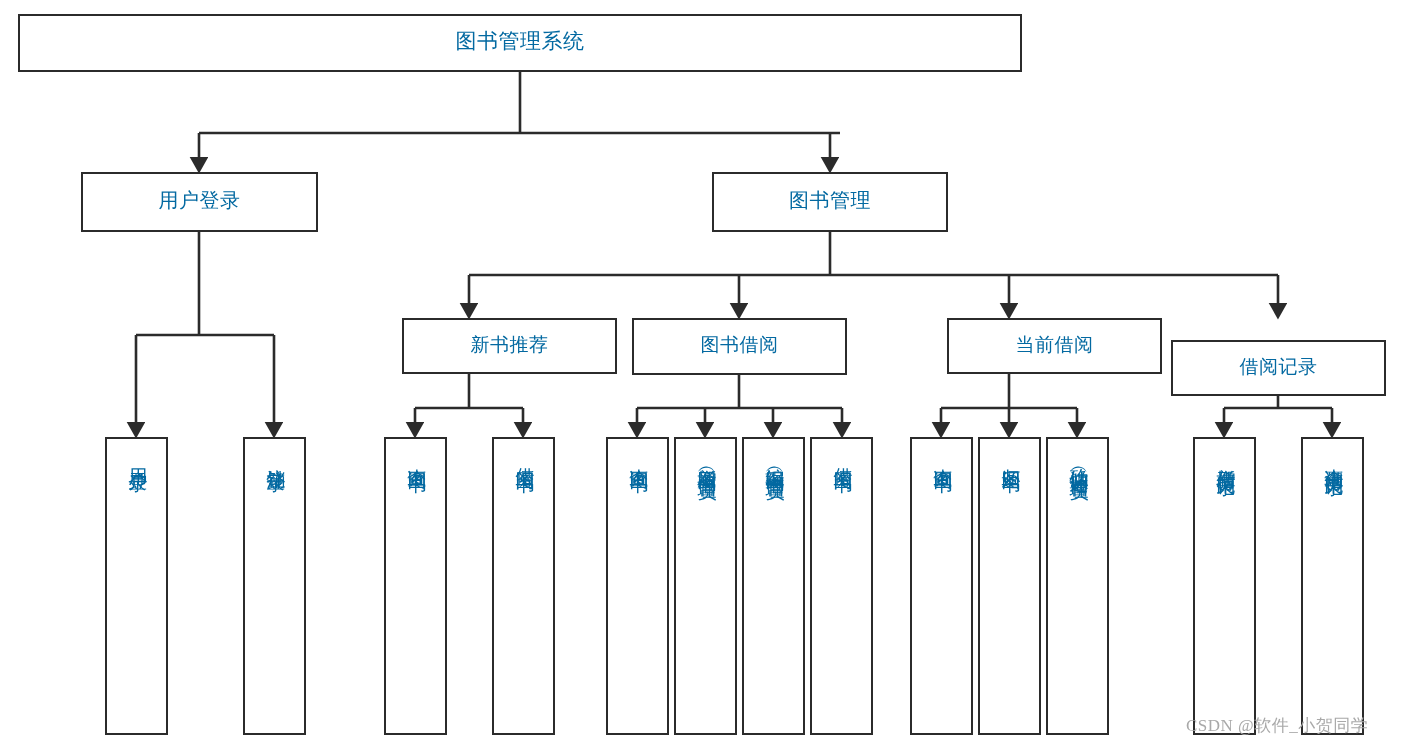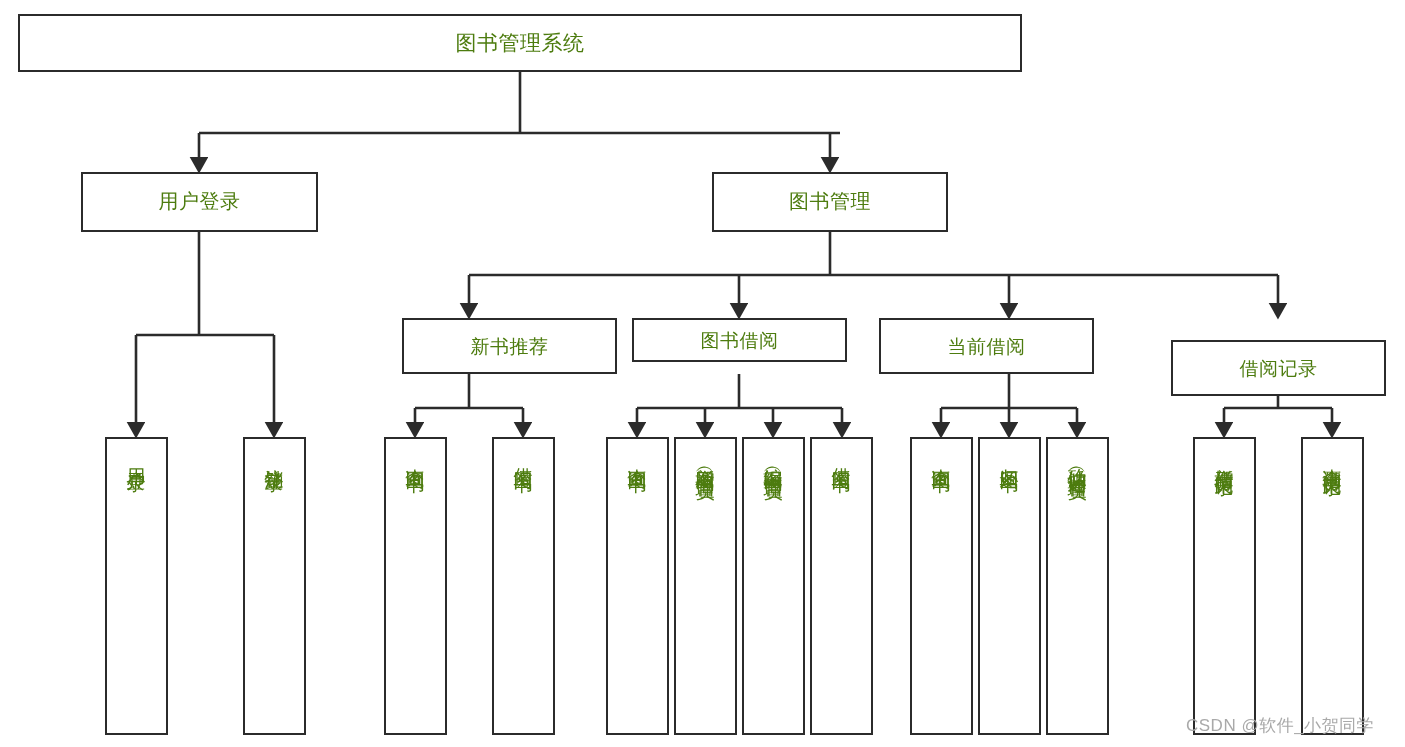--- a/index.html
+++ b/index.html
@@ -27,22 +27,23 @@
     pointer-events: none;
   }
   .node {
     position: absolute;
     box-sizing: border-box;
     background: #ffffff;
     border: 2px solid #2b2b2b;
     display: flex;
     align-items: center;
     justify-content: center;
-    color: #4d7c0f;
+    color: #0369a1;
     z-index: 2;
+    font-family: Liberation Mono, monospace;
   }
   .node-label {
     display: block;
     text-align: center;
     line-height: 1.18;
     letter-spacing: 0.5px;
     white-space: nowrap;
   }
   .node.root .node-label {
     font-size: 21px;
@@ -68,21 +69,21 @@
   }
   #watermark {
     position: absolute;
     left: 1186px;
     top: 714px;
     font-size: 17px;
     color: #a9a9a9;
     letter-spacing: 0.5px;
     white-space: nowrap;
     z-index: 3;
-    font-family: Liberation Sans, sans-serif;
+    font-family: Liberation Serif, serif;
   }
 </style>
 </head>
 <body>
 
 <div id="diagram-root">
 
   <svg id="edge-layer" viewBox="0 0 1405 747" width="1405" height="747" xmlns="http://www.w3.org/2000/svg">
     <defs>
       <marker id="arrow" markerWidth="10" markerHeight="10" refX="1.2" refY="3.6" orient="auto" markerUnits="strokeWidth">
@@ -142,25 +143,25 @@
   </div>
 
   <div class="node level2" style="left:712px; top:172px; width:236px; height:60px;">
     <span class="node-label">图书管理</span>
   </div>
 
   <div class="node level3" style="left:362px; top:318px; width:215px; height:56px;margin-left:40px;">
     <span class="node-label">新书推荐</span>
   </div>
 
-  <div class="node level3" style="left:632px; top:318px; width:215px; height:44px;">
+  <div class="node level3" style="left:632px; top:318px; width:215px; height:57px;">
     <span class="node-label">图书借阅</span>
   </div>
 
-  <div class="node level3" style="left:879px; top:318px; width:215px; height:56px;">
+  <div class="node level3" style="left:947px; top:318px; width:215px; height:56px;">
     <span class="node-label">当前借阅</span>
   </div>
 
   <div class="node level3" style="left:1171px; top:318px; width:215px; height:56px;margin-top:22px;">
     <span class="node-label">借阅记录</span>
   </div>
 
   <div class="node leaf" style="left:105px; top:437px; width:63px; height:298px;">
     <span class="node-label">用户登录</span>
   </div>

